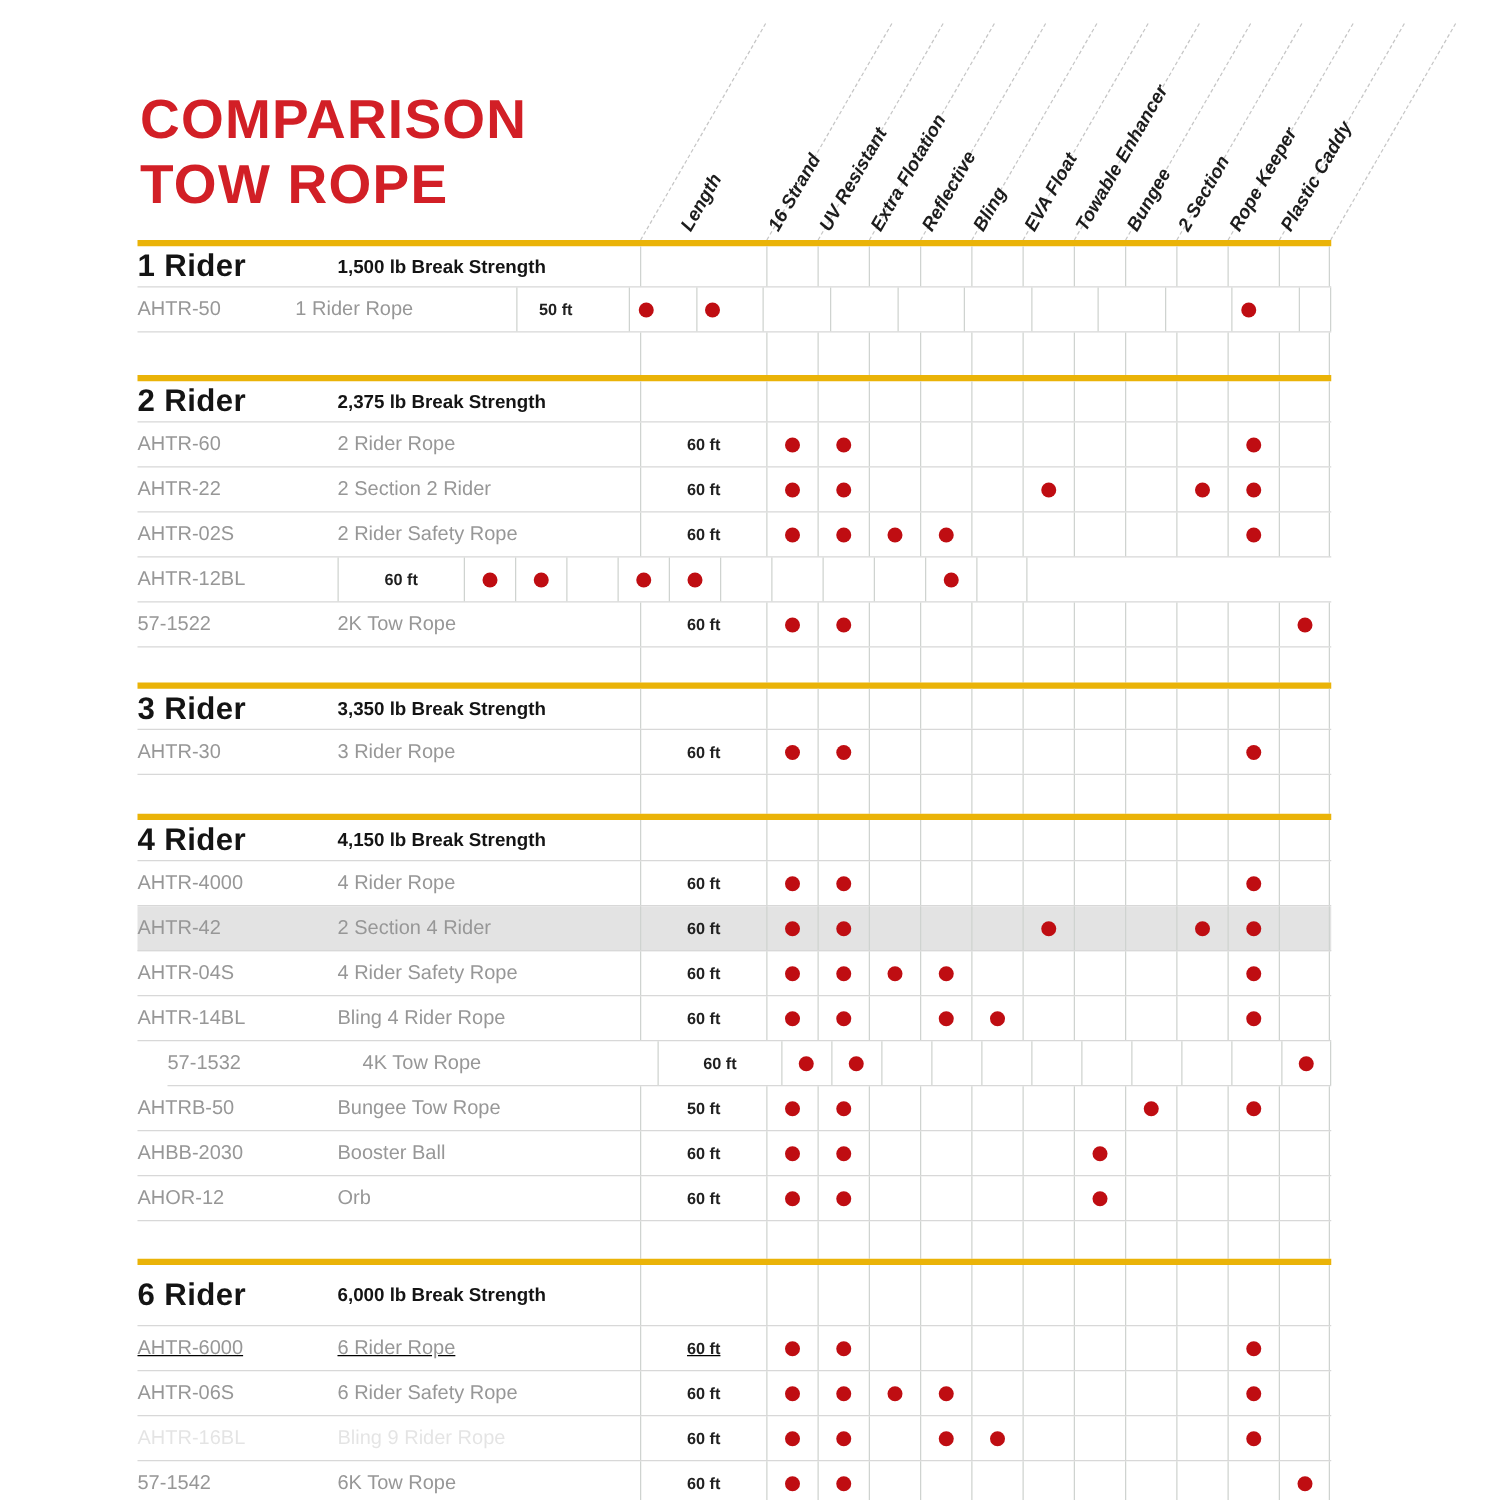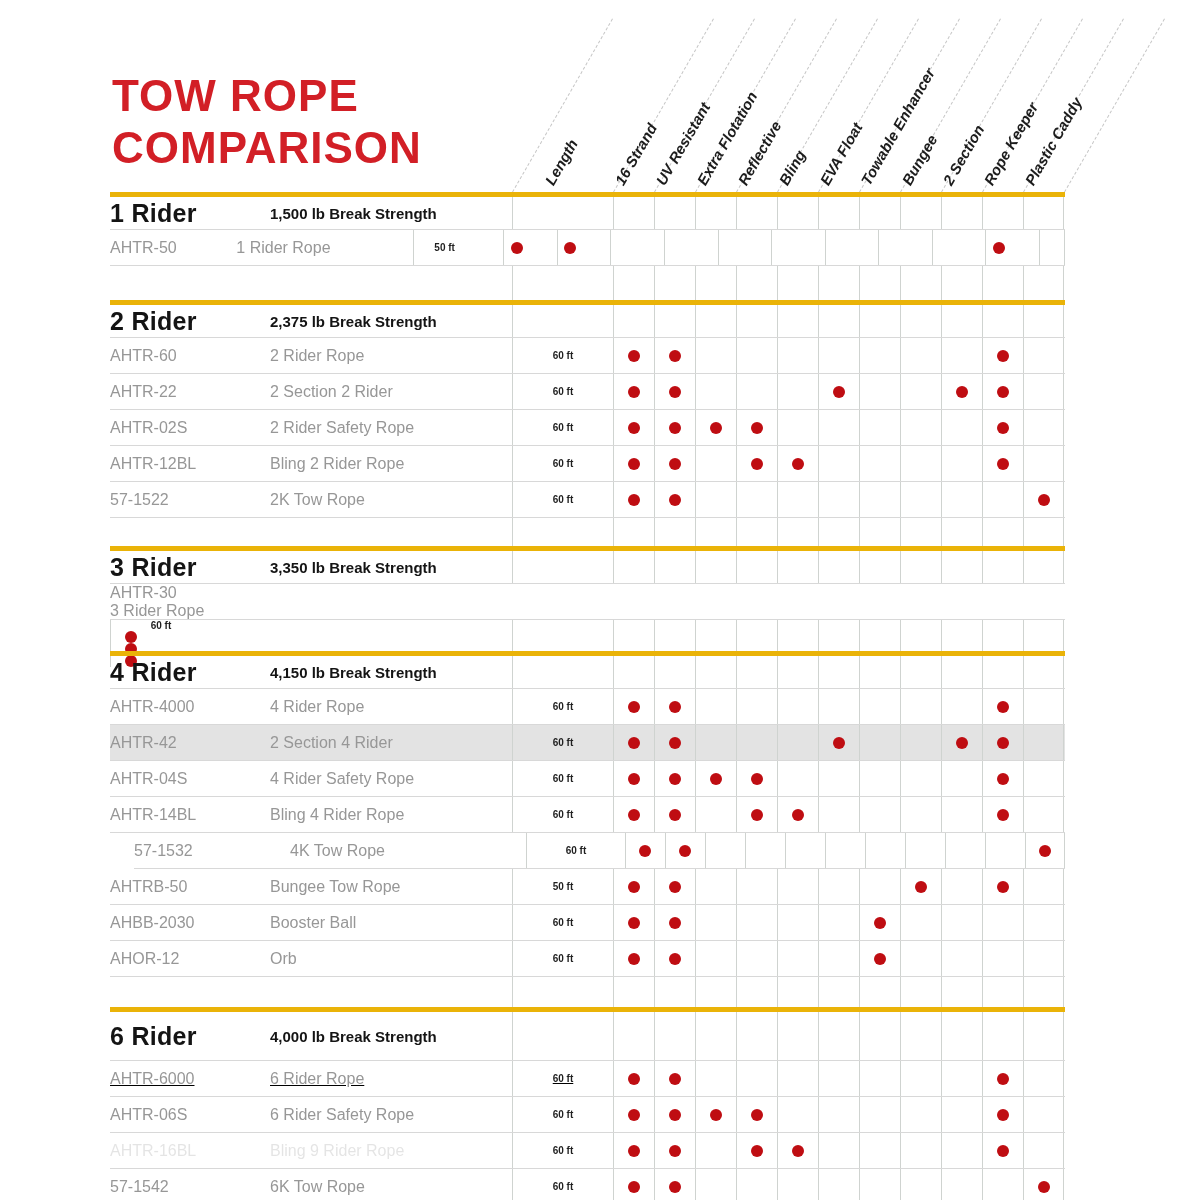--- a/index.html
+++ b/index.html
@@ -23,38 +23,38 @@
     position:absolute;bottom:4px;white-space:nowrap;
     font-style:italic;font-weight:700;font-size:15px;color:#1c1c1c;
     transform:rotate(-60deg);transform-origin:0 100%;
   }
   .body{position:relative;}
   .row{display:flex;position:relative;box-sizing:border-box;}
   .cell{box-sizing:border-box;height:100%;display:flex;align-items:center;}
   .code{width:160px;color:#979797;font-size:16px;}
   .name{width:242px;color:#979797;font-size:16px;}
   .len{width:101px;border-left:1px solid #cfd3d0;justify-content:center;
-       font-weight:700;font-size:10px;color:#1f1f1f;}
+       font-weight:700;font-size:13px;color:#1f1f1f;}
   .feat{width:41px;border-left:1px solid #cfd3d0;justify-content:center;}
   .feat:last-child{border-right:1px solid #cfd3d0;}
   .item{border-bottom:1px solid #d8d8d8;}
   .sec{border-top:5px solid #eab308;border-bottom:1px solid #d8d8d8;}
   .sec-title{width:160px;font-size:25px;font-weight:800;color:#141414;letter-spacing:.3px;}
   .sec-strength{width:242px;font-size:15px;font-weight:700;color:#141414;}
   .dot{width:12px;height:12px;border-radius:50%;background:#bf0d12;}
   .hl{background:#e3e3e3;}
   .faded .code,.faded .name{opacity:.25;filter:blur(.5px);}
 </style>
 </head>
 <body>
 
 <div class="page">
   <h1 class="title">
+    <div>COMPARISON</div>
     <div>TOW ROPE</div>
-    <div>COMPARISON</div>
   </h1>
 
   <div class="table">
     <div class="header" id="hdr">
         <div class="diag" style="left: 402px;"></div>
         <div class="diag" style="left: 503px;"></div>
         <div class="diag" style="left: 544px;"></div>
         <div class="diag" style="left: 585px;"></div>
         <div class="diag" style="left: 626px;"></div>
         <div class="diag" style="left: 667px;"></div>
@@ -218,21 +218,20 @@
           <div class="cell feat"></div>
           <div class="cell feat"></div>
           <div class="cell feat"></div>
           <div class="cell feat">
             <span class="dot"></span>
           </div>
           <div class="cell feat"></div>
         </div>
         <div class="row item" style="height: 36px;">
           <div class="cell code">AHTR-12BL</div>
-          <div class="cell name">Bling 2 Rider Rope</div>
           <div class="cell len">60 ft</div>
           <div class="cell feat">
             <span class="dot"></span>
           </div>
           <div class="cell feat">
             <span class="dot"></span>
           </div>
           <div class="cell feat"></div>
           <div class="cell feat">
             <span class="dot"></span>
@@ -296,21 +295,21 @@
           <div class="cell feat"></div>
           <div class="cell feat"></div>
           <div class="cell feat"></div>
           <div class="cell feat"></div>
           <div class="cell feat"></div>
           <div class="cell feat"></div>
           <div class="cell feat"></div>
           <div class="cell feat"></div>
           <div class="cell feat"></div>
         </div>
-        <div class="row item" style="height: 36px; flex-direction: column;">
+        <div class="row item" style="height: 36px;">
           <div class="cell code">AHTR-30</div>
           <div class="cell name">3 Rider Rope</div>
           <div class="cell len">60 ft</div>
           <div class="cell feat">
             <span class="dot"></span>
           </div>
           <div class="cell feat">
             <span class="dot"></span>
           </div>
           <div class="cell feat"></div>
@@ -558,21 +557,21 @@
           <div class="cell feat"></div>
           <div class="cell feat"></div>
           <div class="cell feat"></div>
           <div class="cell feat"></div>
           <div class="cell feat"></div>
           <div class="cell feat"></div>
           <div class="cell feat"></div>
         </div>
         <div class="row sec" style="height: 54px;">
           <div class="cell sec-title">6 Rider</div>
-          <div class="cell sec-strength">4,000 lb Break Strength</div>
+          <div class="cell sec-strength">6,000 lb Break Strength</div>
           <div class="cell len"></div>
           <div class="cell feat"></div>
           <div class="cell feat"></div>
           <div class="cell feat"></div>
           <div class="cell feat"></div>
           <div class="cell feat"></div>
           <div class="cell feat"></div>
           <div class="cell feat"></div>
           <div class="cell feat"></div>
           <div class="cell feat"></div>

